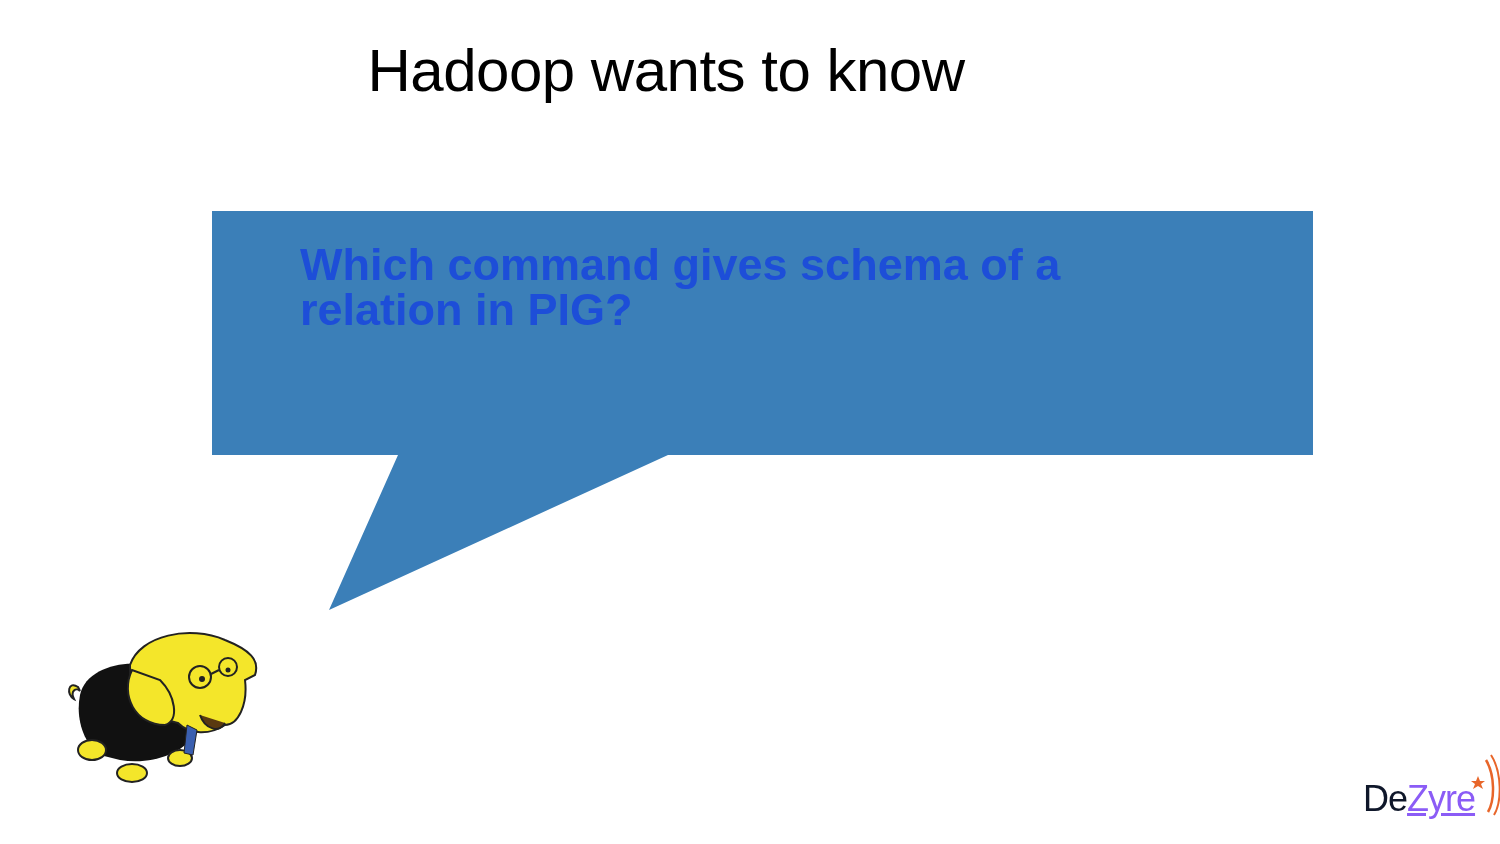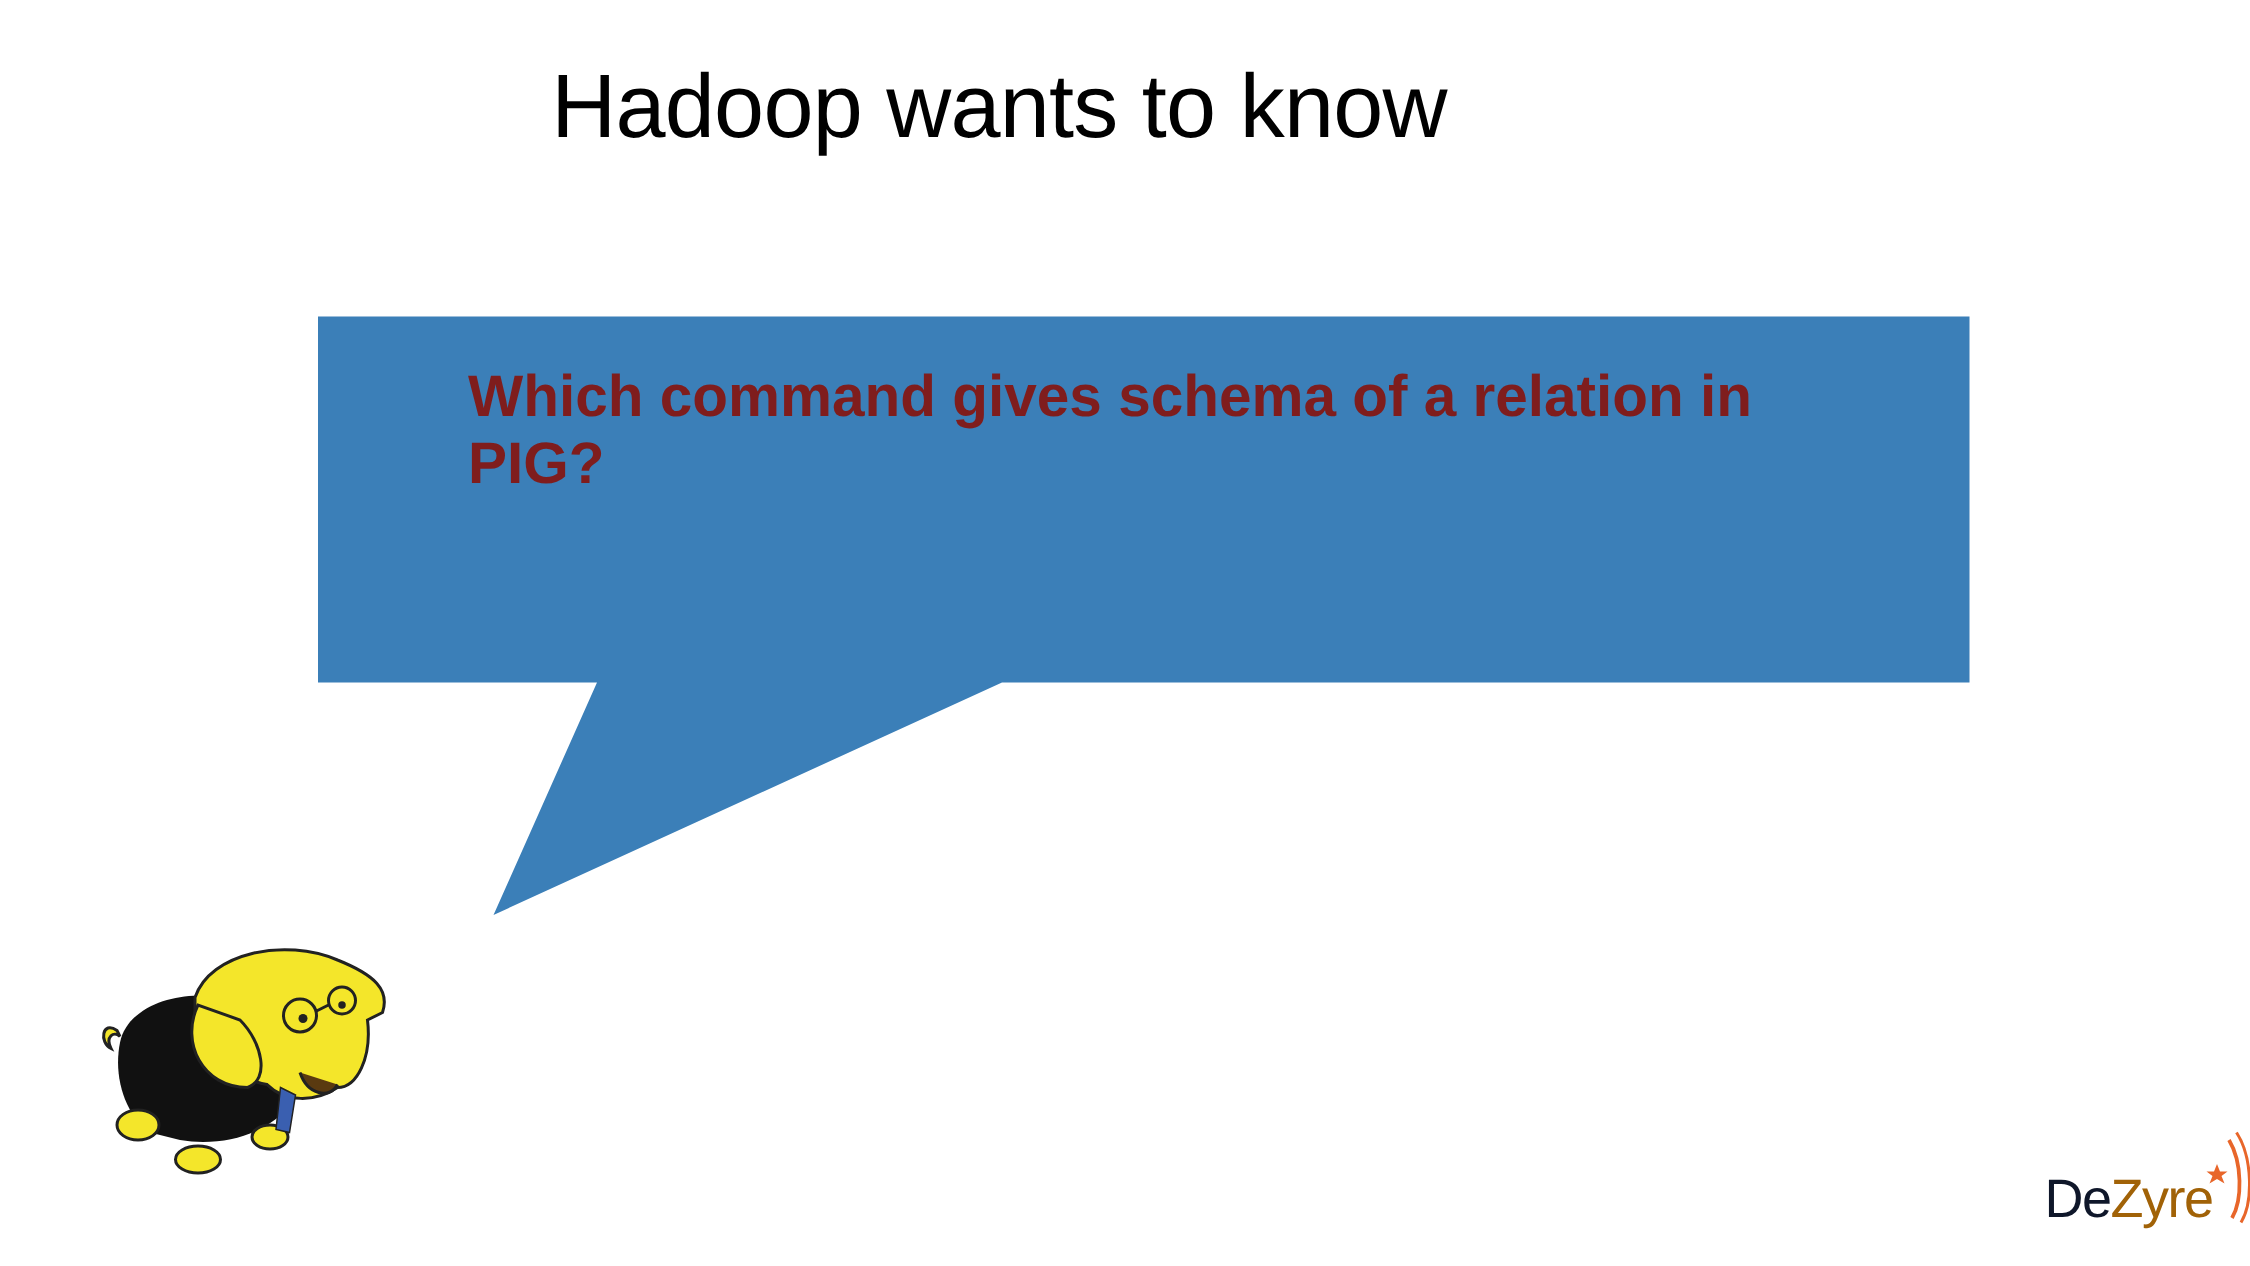--- a/index.html
+++ b/index.html
@@ -6,30 +6,30 @@
     body {
       width: 1500px; height: 844px; background: #ffffff; position: relative; overflow: hidden;
       font-family: "Liberation Sans", sans-serif;
     }
     .title {
       position: absolute; left: 0; top: 36px; width: 1332px; text-align: center;
       font-size: 60px; color: #000000; font-weight: normal; letter-spacing: -0.5px;
     }
     .callout { position: absolute; left: 0; top: 0; width: 1500px; height: 844px; }
     .question {
-      position: absolute; left: 312px; top: 242px; width: 880px;
-      font-size: 39px; font-weight: bold; color: #7f1d1d; line-height: 45px;
+      position: absolute; left: 300px; top: 242px; width: 880px;
+      font-size: 45px; font-weight: bold; color: #1d4ed8; line-height: 45px;
     }
     .mascot { position: absolute; left: 60px; top: 625px; width: 205px; height: 160px; }
     .logo { position: absolute; left: 1360px; top: 750px; width: 140px; height: 75px; }
     .logo-text {
       position: absolute; left: 3px; top: 28px; font-size: 36px; letter-spacing: -1px;
     }
     .logo-de { color: #0f172a; }
-    .logo-zyre { color: #a16207; }
+    .logo-zyre { color: #8b5cf6; text-decoration: underline; }
   </style>
 </head>
 <body>
 
 <div>
   <div class="title">Hadoop wants to know</div>
 
   <svg class="callout" viewBox="0 0 1500 844">
     <polygon points="212,211 1313,211 1313,455 668,455 329,610 398,455 212,455" fill="#3b7fb8"></polygon>
   </svg>

